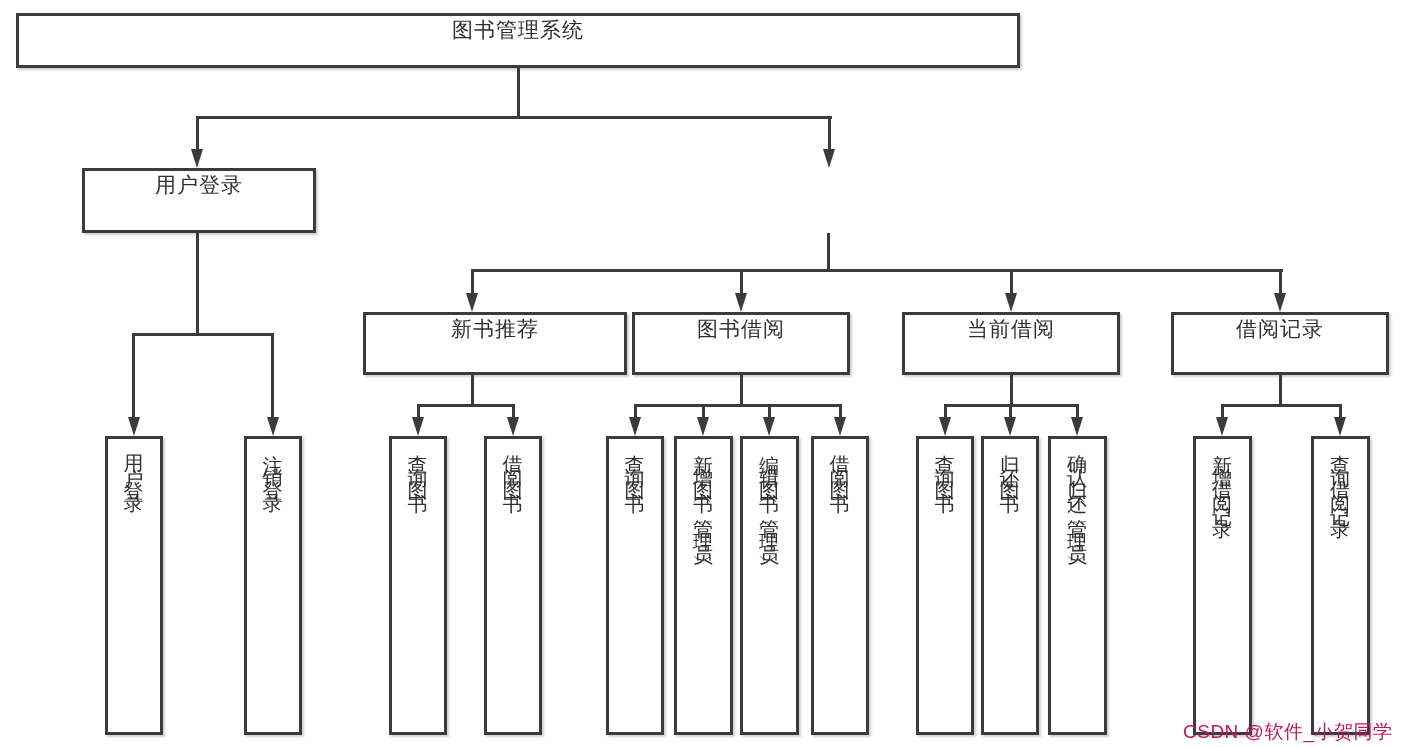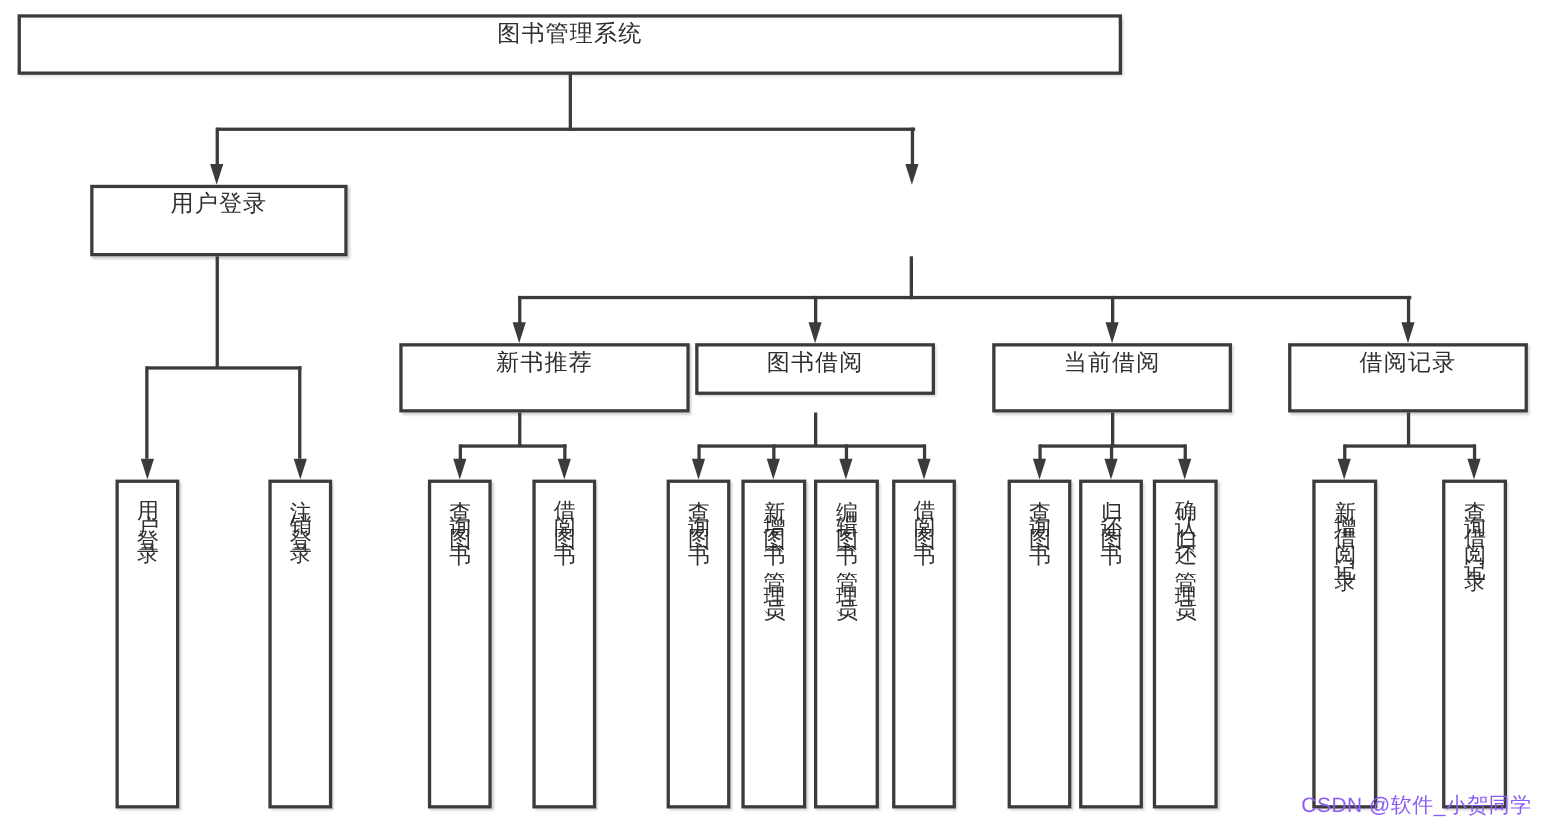--- a/index.html
+++ b/index.html
@@ -18,40 +18,40 @@
     font-size:20px;letter-spacing:13px;line-height:1;
   }
   .line{position:absolute;background:#3b3b3b;}
   .arrow{
     position:absolute;width:0;height:0;
     border-left:6px solid transparent;border-right:6px solid transparent;
     border-top:19px solid #3b3b3b;
   }
   .watermark{
     position:absolute;left:1183px;top:719px;z-index:6;
-    font-size:19px;color:#8b5cf6;letter-spacing:0.5px;white-space:nowrap;
+    font-size:19px;color:#be185d;letter-spacing:0.5px;white-space:nowrap;
   }
 </style>
 </head>
 <body>
 
 <div class="canvas">
 
   <div class="node" style="left:16px;top:13px;width:1004px;height:55px;">
     <span class="hlabel">图书管理系统</span>
   </div>
 
   <div class="node" style="left:82px;top:168px;width:234px;height:65px;">
     <span class="hlabel">用户登录</span>
   </div>
 
   <div class="node" style="left:363px;top:312px;width:264px;height:63px;">
     <span class="hlabel">新书推荐</span>
   </div>
-  <div class="node" style="left:632px;top:312px;width:218px;height:47px;">
+  <div class="node" style="left:632px;top:312px;width:218px;height:63px;">
     <span class="hlabel">图书借阅</span>
   </div>
   <div class="node" style="left:902px;top:312px;width:218px;height:63px;">
     <span class="hlabel">当前借阅</span>
   </div>
   <div class="node" style="left:1171px;top:312px;width:218px;height:63px;">
     <span class="hlabel">借阅记录</span>
   </div>
 
   <div class="node leaf" style="left:105px;top:436px;width:58px;height:299px;">

